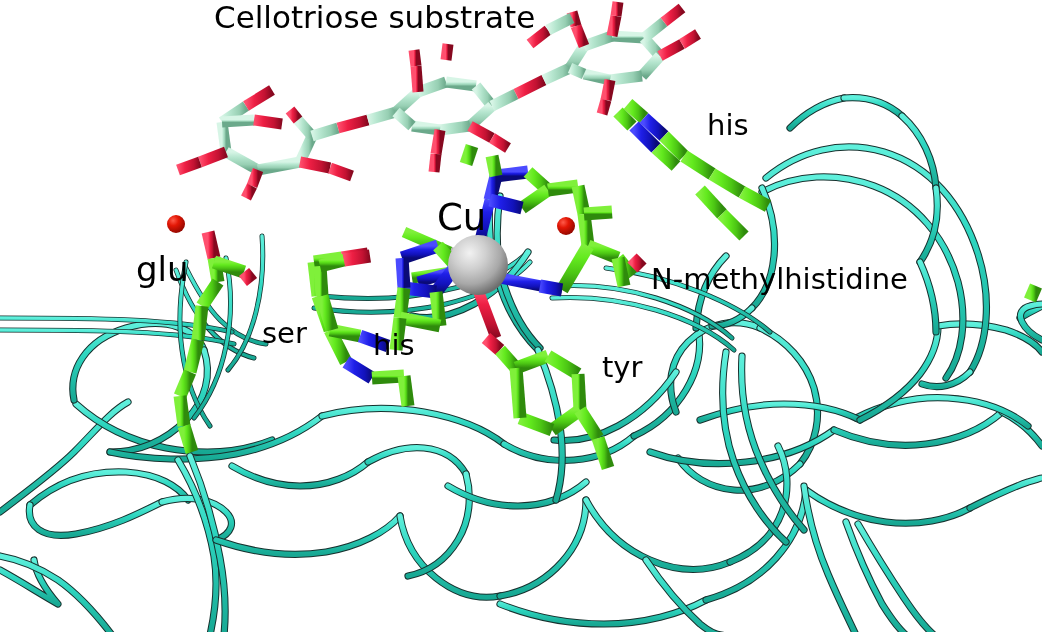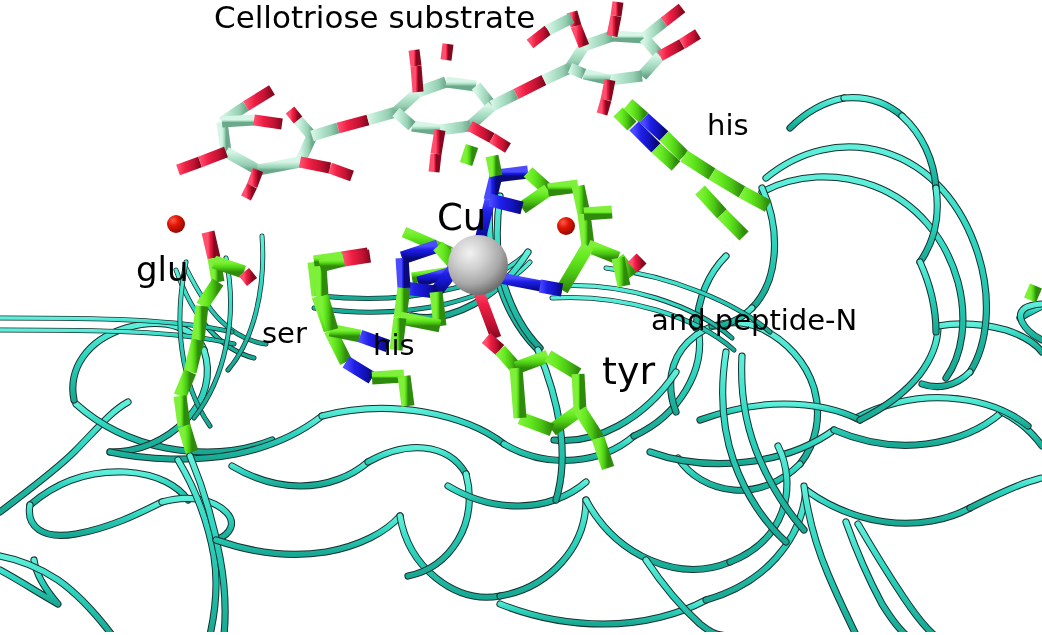--- a/index.html
+++ b/index.html
@@ -618,22 +618,22 @@
   </svg>
 
   <div class="lbl" style="left:214px;top:1px;font-size:31px;">Cellotriose substrate</div>
 
   <div class="lbl" style="left:707px;top:110px;font-size:29px;">his</div>
 
   <div class="lbl" style="left:437px;top:199px;font-size:37px;">Cu</div>
 
   <div class="lbl" style="left:136px;top:252px;font-size:34px;">glu</div>
 
+  <div class="lbl" style="left:651px;top:264px;font-size:29px;">N-methylhistidine</div>
 
   <div class="lbl" style="left:262px;top:284px;font-size:29px;margin-top:34px;">ser</div>
 
-  <div class="lbl" style="left:651px;top:305px;font-size:29px;">and peptide-N</div>
 
   <div class="lbl" style="left:373px;top:330px;font-size:29px;">his</div>
 
-  <div class="lbl" style="left:602px;top:352px;font-size:38px;">tyr</div>
+  <div class="lbl" style="left:602px;top:352px;font-size:29px;">tyr</div>
 
 </div>
 
 </body></html>

